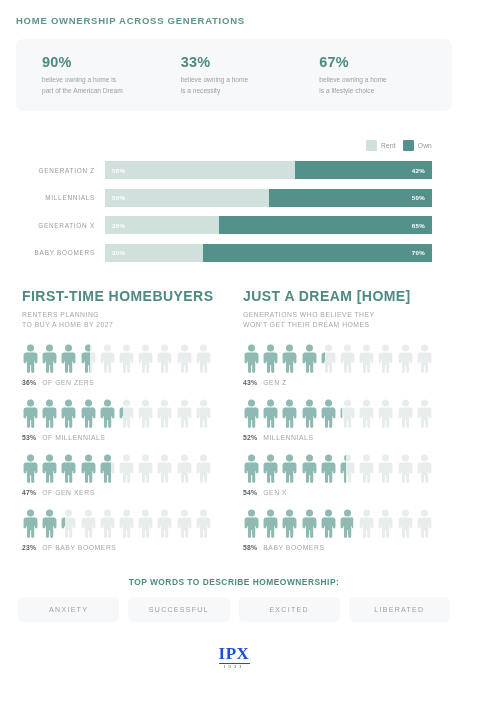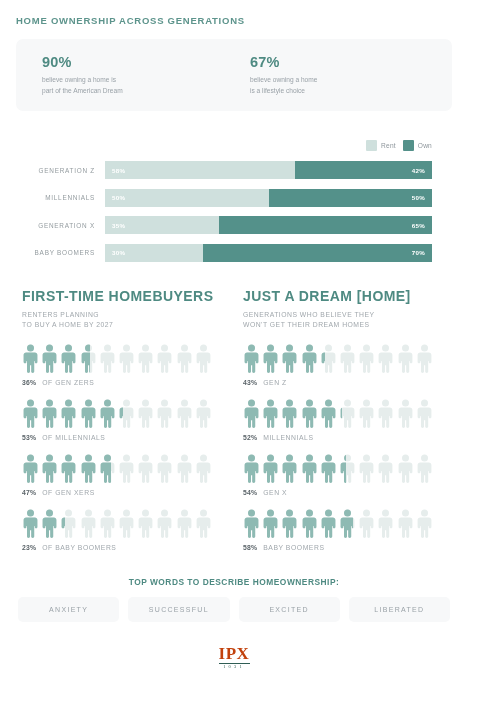--- a/index.html
+++ b/index.html
@@ -81,39 +81,43 @@
     flex: 1; height: 25px; background: #f7f8f9; border-radius: 5px;
     display: flex; align-items: center; justify-content: center;
     font-size: 7px; color: #9aa2a8; letter-spacing: 1.3px;
   }
 
   
   .logo-wrap { display: flex; flex-direction: column; align-items: center; margin-top: 23px; }
   .logo-mark { display: inline-block; text-align: center; }
   .logo-ipx {
     font-family: "Liberation Serif", serif; font-size: 17px; font-weight: bold;
-    color: #c2410c; letter-spacing: .5px; line-height: 1;
+    color: #1d4ed8; letter-spacing: .5px; line-height: 1;
   }
   .logo-rule { height: 1.1px; background: #2f5d54; margin: 1.5px 0 1px; }
   .logo-1031 {
     font-family: "Liberation Serif", serif; font-size: 4.4px;
     color: #2f5d54; letter-spacing: 3.2px; line-height: 1;
   }
 </style>
 </head>
 <body>
 
 <div class="page">
 
   <div class="main-title">HOME OWNERSHIP ACROSS GENERATIONS</div>
 
   <div class="stat-card">
     <div class="stat">
       <div class="stat-value">90%</div>
       <div class="stat-desc">believe owning a home is<br>part of the American Dream</div>
+    </div>
+    <div class="stat">
+      <div class="stat-value">33%</div>
+      <div class="stat-desc">believe owning a home<br>is a necessity</div>
     </div>
     <div class="stat">
       <div class="stat-value">67%</div>
       <div class="stat-desc">believe owning a home<br>is a lifestyle choice</div>
     </div>
   </div>
 
   <div class="chart">
     <div class="legend">
       <div class="legend-item">

